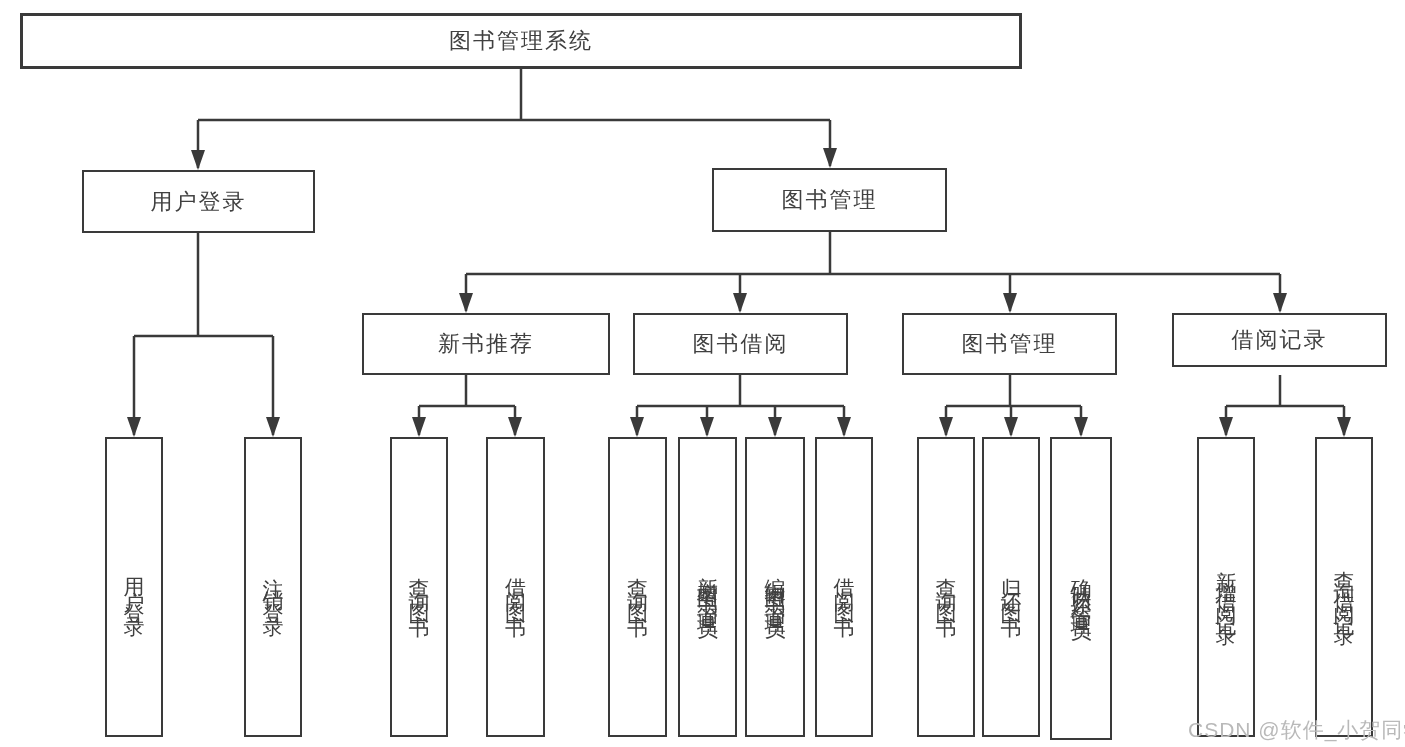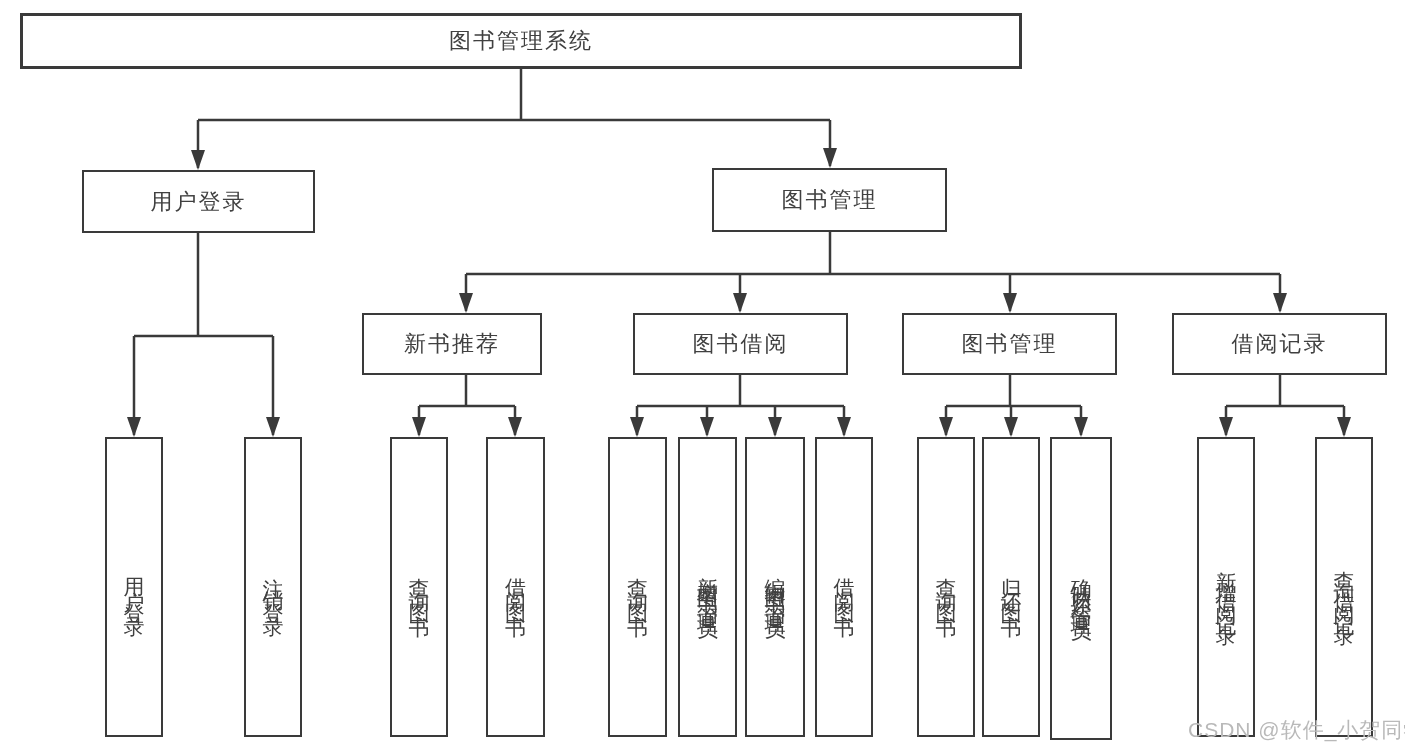--- a/index.html
+++ b/index.html
@@ -130,30 +130,30 @@
     <span class="hlabel">图书管理系统</span>
   </div>
 
   <div class="box" style="left:82px; top:170px; width:233px; height:63px;">
     <span class="hlabel">用户登录</span>
   </div>
   <div class="box" style="left:712px; top:168px; width:235px; height:64px;">
     <span class="hlabel">图书管理</span>
   </div>
 
-  <div class="box" style="left:362px; top:313px; width:180px; height:62px;">
+  <div class="box" style="left:362px; top:313px; width:248px; height:62px;">
     <span class="hlabel">新书推荐</span>
   </div>
   <div class="box" style="left:633px; top:313px; width:215px; height:62px;font-family:Liberation Serif, serif;">
     <span class="hlabel">图书借阅</span>
   </div>
   <div class="box" style="left:902px; top:313px; width:215px; height:62px;">
     <span class="hlabel">图书管理</span>
   </div>
-  <div class="box" style="left:1172px; top:313px; width:215px; height:62px;">
+  <div class="box" style="left:1172px; top:313px; width:215px; height:54px;">
     <span class="hlabel">借阅记录</span>
   </div>
 
   <div class="box" style="left:105px; top:437px; width:58px; height:300px;">
     <span class="vtext">用户登录</span>
   </div>
   <div class="box" style="left:244px; top:437px; width:58px; height:300px;">
     <span class="vtext">注销登录</span>
   </div>
 

